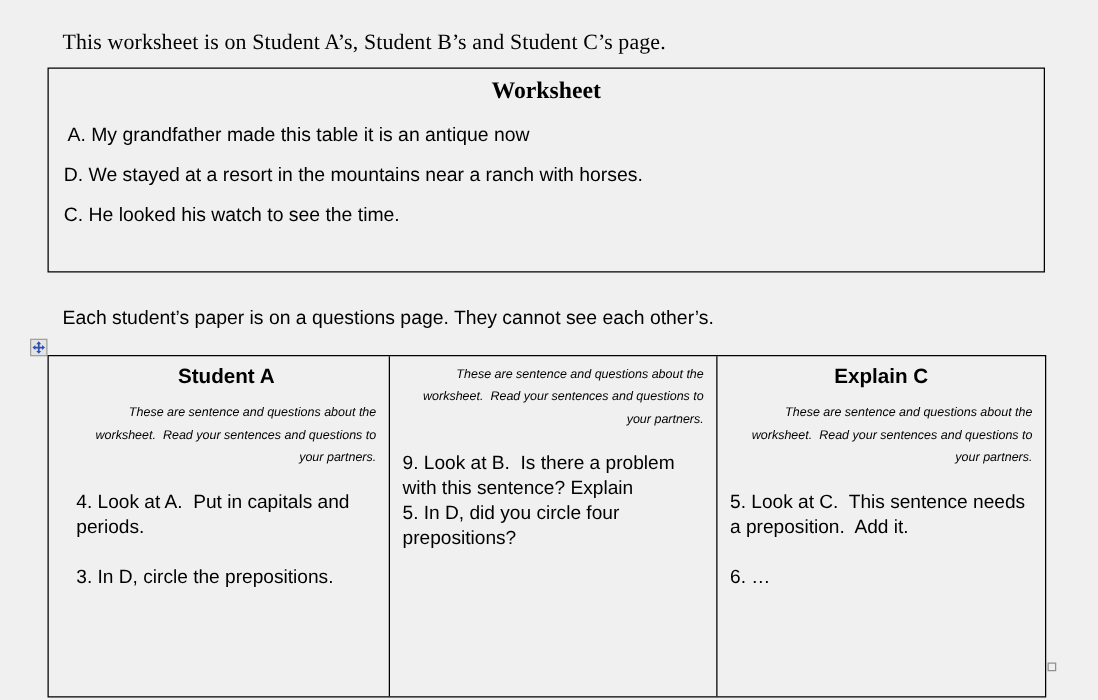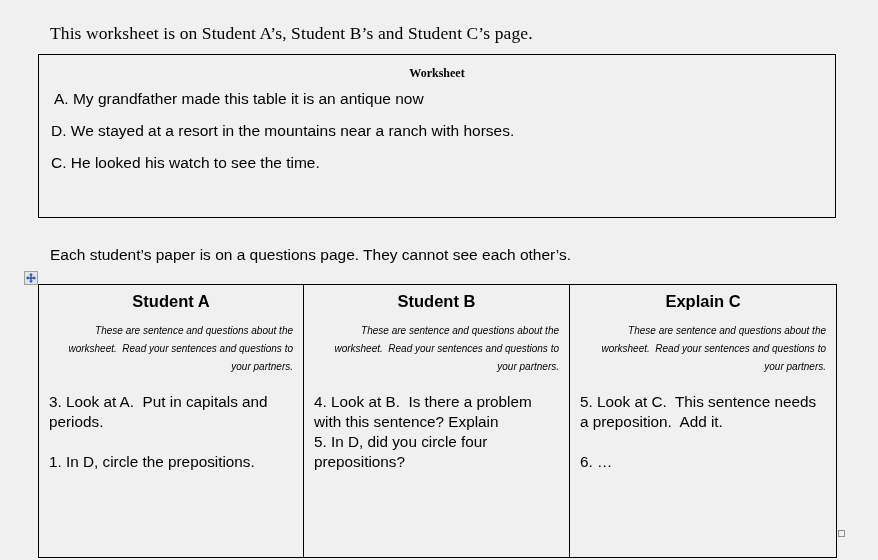--- a/index.html
+++ b/index.html
@@ -44,26 +44,26 @@
     width: 798px;
     height: 164px;
     border: 1px solid #000000;
     box-sizing: border-box;
     background: #f0f0f0;
   }
   .worksheet-title {
     text-align: center;
     font-family: "Liberation Serif", serif;
     font-weight: bold;
-    font-size: 12px;
+    font-size: 19px;
     line-height: 20px;
     margin-top: 8px;
   }
   .worksheet-items {
-    margin-top: 6px;
+    margin-top: 16px;
   }
   .worksheet-item {
     font-family: "Liberation Sans", sans-serif;
     font-size: 15.5px;
     line-height: 19px;
     padding: 0 0 0 12px;
     margin-bottom: 13px;
     white-space: nowrap;
   }
   .worksheet-item.indented {
@@ -103,20 +103,21 @@
   .students-table {
     position: absolute;
     left: 38px;
     top: 284px;
     width: 799px;
     height: 274px;
     border: 1px solid #000000;
     box-sizing: border-box;
     display: flex;
     background: #f0f0f0;
+    padding-left: 12px;
   }
   .student-col {
     box-sizing: border-box;
     padding: 6px 10px 0 10px;
     border-right: 1px solid #000000;
   }
   .student-col:last-child {
     border-right: none;
   }
   .col-a { width: 265px; }
@@ -188,28 +189,27 @@
         <path d="M6 1 L8 3.3 L6.7 3.3 L6.7 5.3 L8.7 5.3 L8.7 4 L11 6 L8.7 8 L8.7 6.7 L6.7 6.7 L6.7 8.7 L8 8.7 L6 11 L4 8.7 L5.3 8.7 L5.3 6.7 L3.3 6.7 L3.3 8 L1 6 L3.3 4 L3.3 5.3 L5.3 5.3 L5.3 3.3 L4 3.3 Z" fill="#2a4fb5"></path>
       </svg>
     </span>
   </div>
 
   <div class="students-table">
 
     <div class="student-col col-a">
       <div class="col-header">Student A</div>
       <div class="col-intro">These are sentence and questions about the worksheet.  Read your sentences and questions to your partners.</div>
-      <div class="col-task tight">3. Look at A.  Put in capitals and periods.</div>
-      <div class="col-task spaced">1. In D, circle the prepositions.</div>
+      <div class="col-task tight">4. Look at A.  Put in capitals and periods.</div>
+      <div class="col-task spaced">3. In D, circle the prepositions.</div>
     </div>
 
     <div class="student-col col-b">
-      <div class="col-header">Student B</div>
       <div class="col-intro">These are sentence and questions about the worksheet.  Read your sentences and questions to your partners.</div>
-      <div class="col-task tight">4. Look at B.  Is there a problem with this sentence? Explain</div>
+      <div class="col-task tight">9. Look at B.  Is there a problem with this sentence? Explain</div>
       <div class="col-task tight">5. In D, did you circle four prepositions?</div>
     </div>
 
     <div class="student-col col-c">
       <div class="col-header">Explain C</div>
       <div class="col-intro">These are sentence and questions about the worksheet.  Read your sentences and questions to your partners.</div>
       <div class="col-task tight">5. Look at C.  This sentence needs a preposition.  Add it.</div>
       <div class="col-task spaced">6. …</div>
     </div>
 

